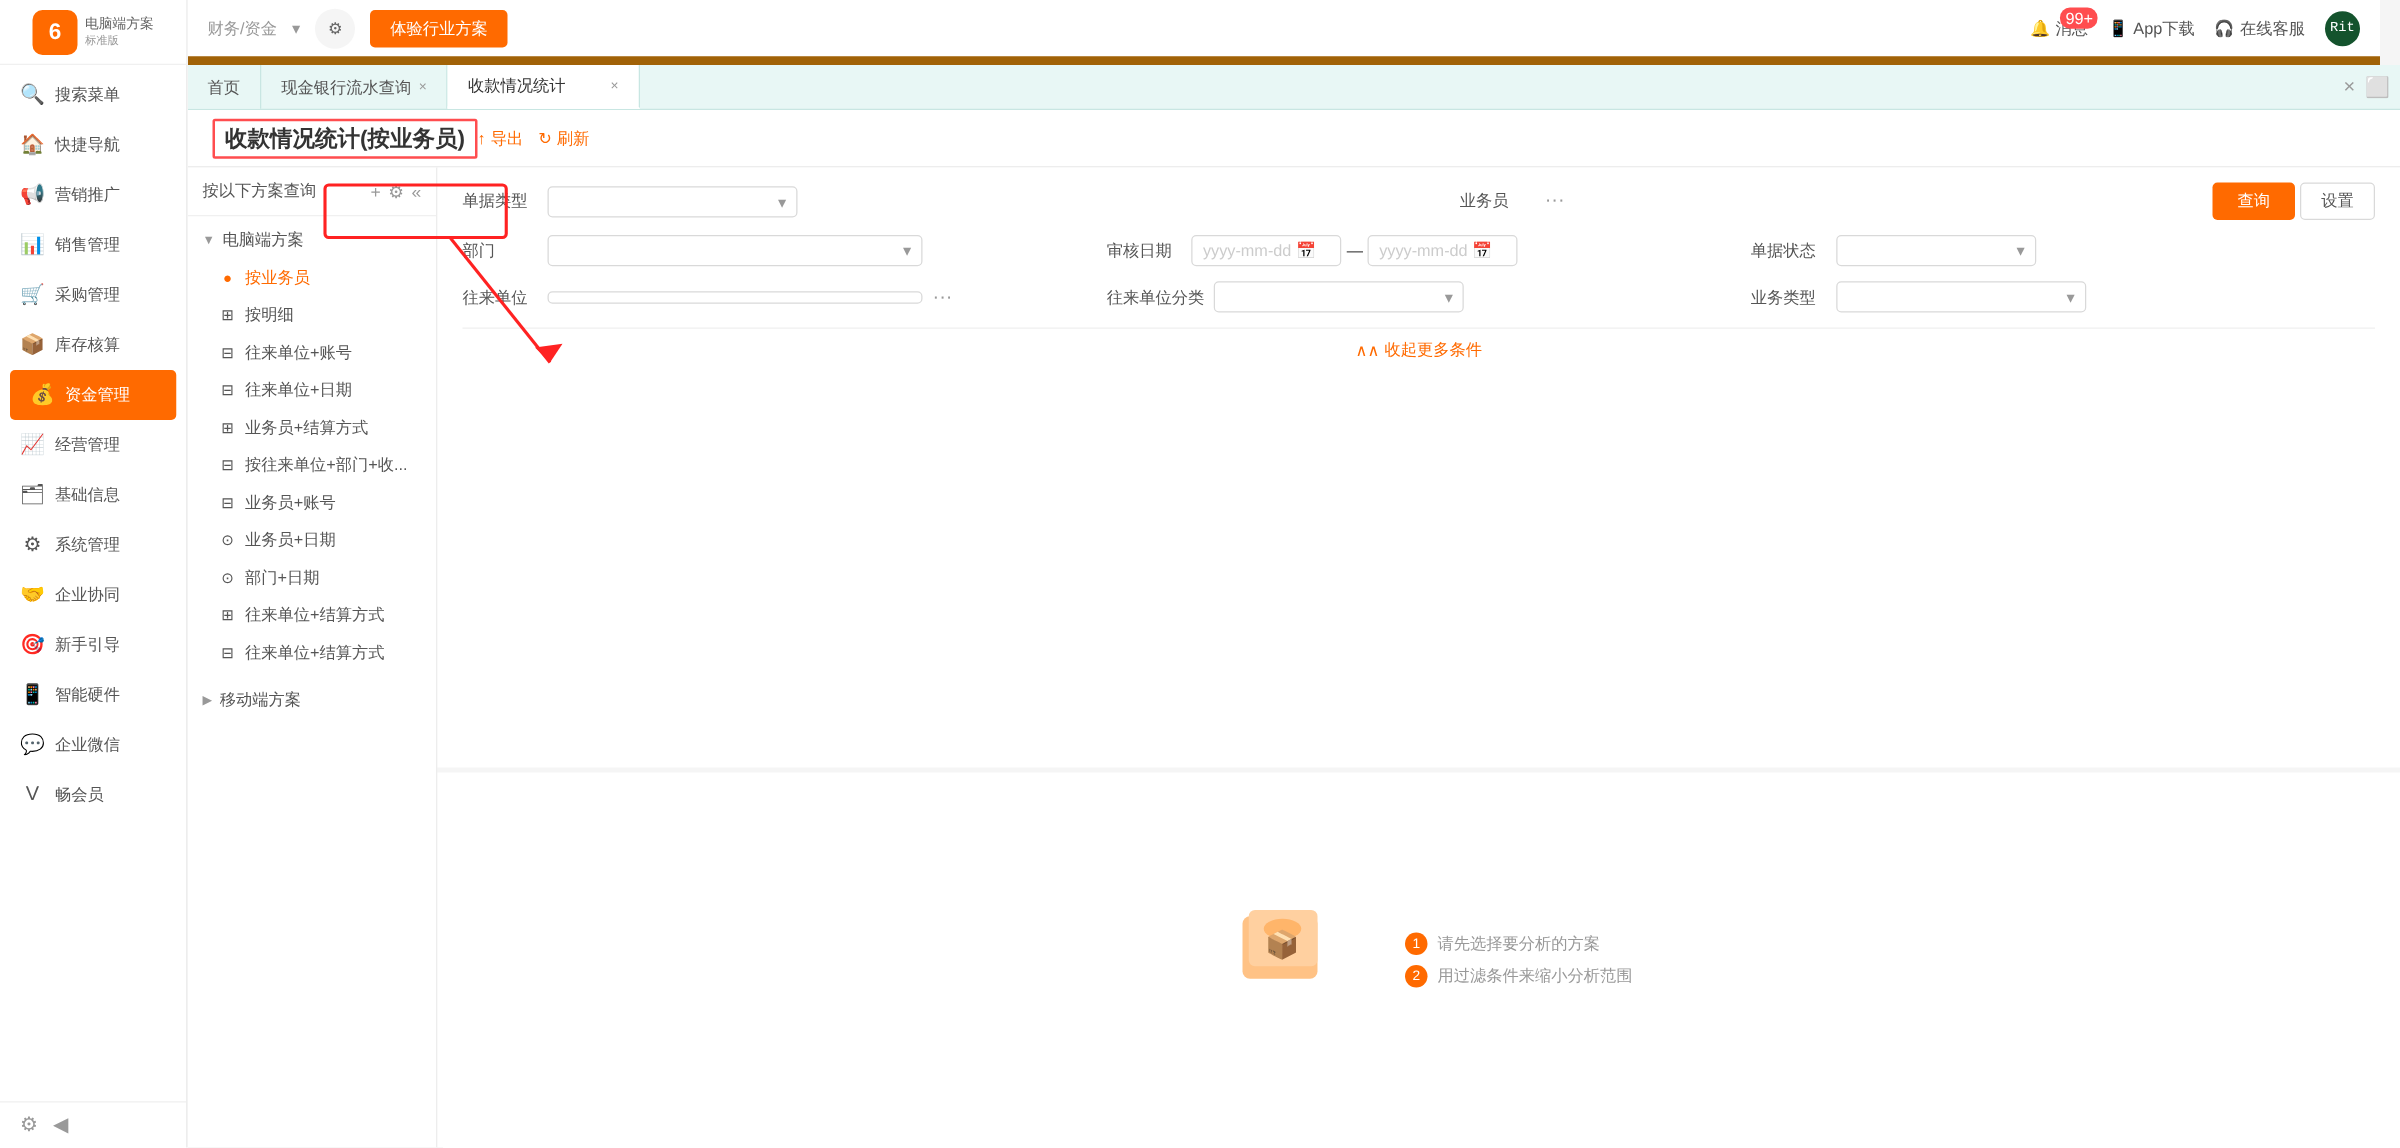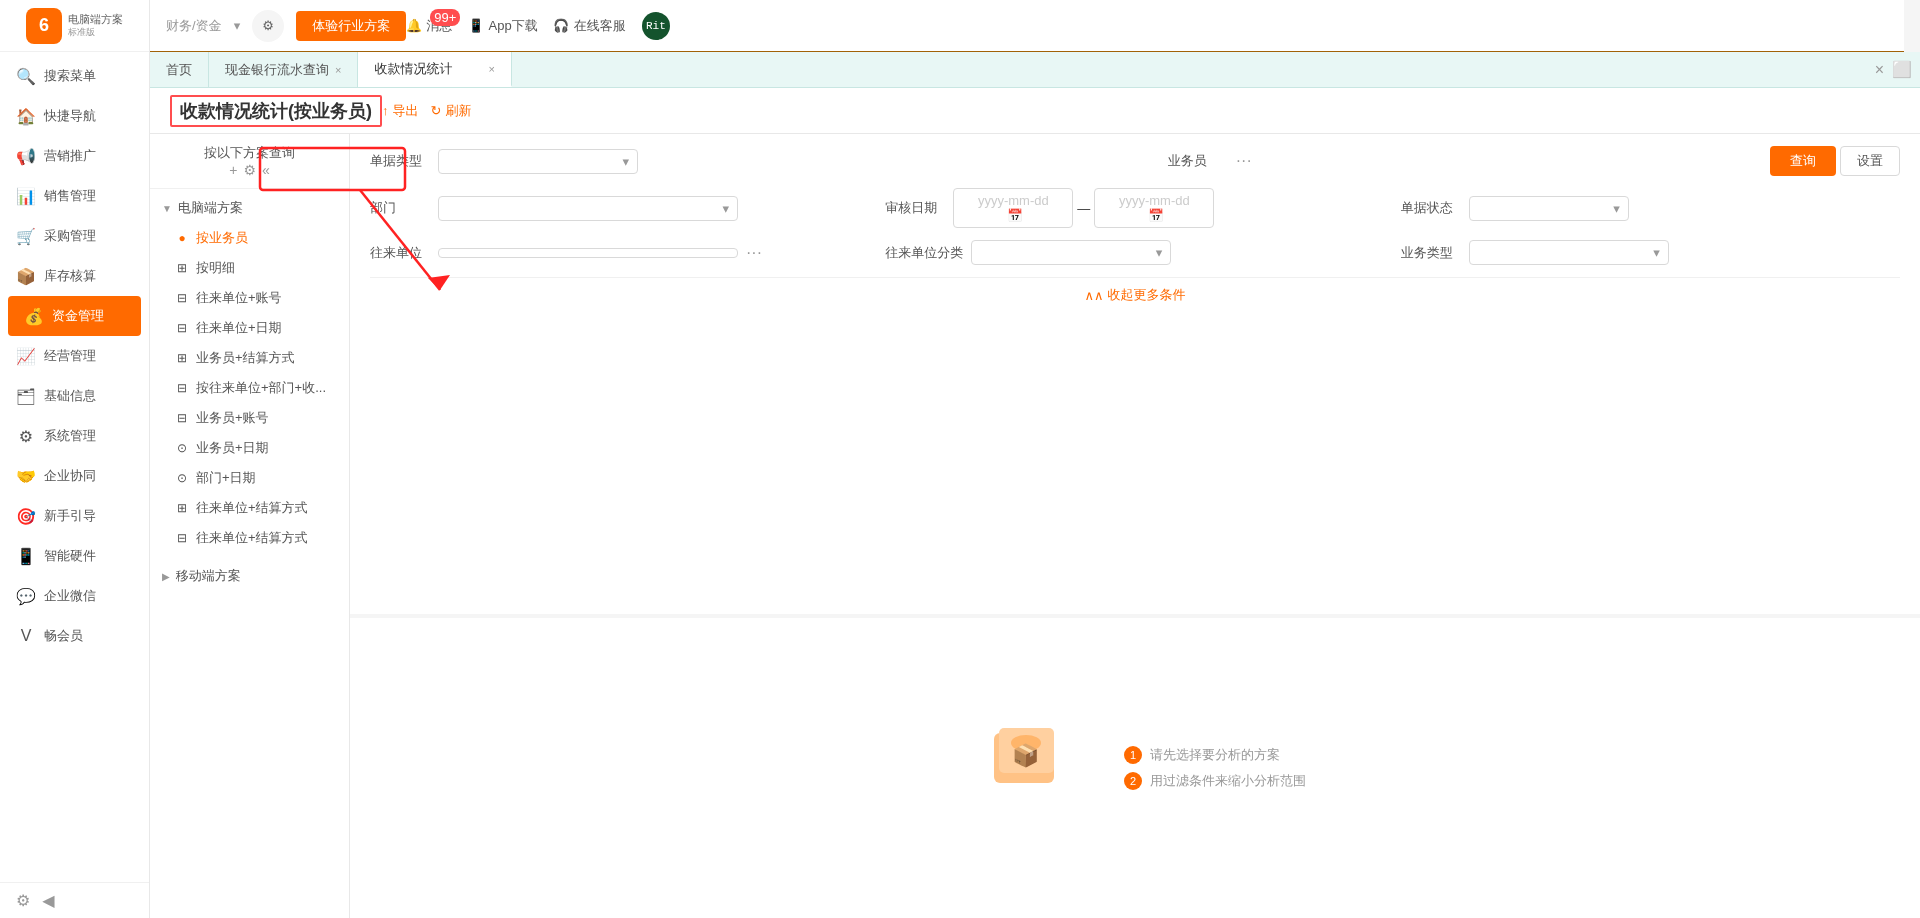--- a/index.html
+++ b/index.html
@@ -30,22 +30,22 @@
     .sidebar-item.active { background: #ff6a00; color: #fff; border-radius: 4px; margin: 0 8px; }
     .sidebar-item .item-icon { width: 20px; height: 20px; margin-right: 8px; display: flex; align-items: center; justify-content: center; font-size: 16px; }
     .sidebar-bottom {
       border-top: 1px solid #f0f0f0; padding: 8px 16px; display: flex; align-items: center; gap: 12px;
     }
     .sidebar-bottom-icon { color: #999; cursor: pointer; font-size: 16px; }
 
     
     .header {
       position: fixed; left: 150px; top: 0; right: 16px; height: 52px;
-      background: #fff; border-bottom: 1px solid #a16207;
-      display: flex; align-items: center; padding: 0 16px; z-index: 100;
+      background: #fff; border-bottom: 7px solid #a16207;
+      display: flex; align-items: center; justify-content: space-between; padding: 0 16px; z-index: 100;
     }
     .header-left { display: flex; align-items: center; gap: 12px; }
     .header-breadcrumb { color: #999; font-size: 13px; }
     .header-dropdown { color: #999; cursor: pointer; }
     .header-settings { width: 32px; height: 32px; border-radius: 50%; background: #f5f5f5; display: flex; align-items: center; justify-content: center; cursor: pointer; color: #666; }
     .header-trial-btn {
       background: #ff6a00; color: #fff; border: none; padding: 6px 16px; border-radius: 4px; cursor: pointer; font-size: 13px;
     }
     .header-right { display: flex; align-items: center; gap: 16px; }
     .header-msg { display: flex; align-items: center; gap: 4px; color: #555; cursor: pointer; position: relative; }
@@ -96,21 +96,21 @@
       display: flex; height: calc(100% - 46px);
     }
 
     
     .scheme-panel {
       width: 200px; background: #fff; border-right: 1px solid #e8e8e8;
       flex-shrink: 0; overflow-y: auto;
     }
     .scheme-header {
       display: flex; align-items: center; justify-content: space-between;
-      padding: 10px 12px; border-bottom: 1px solid #f0f0f0; font-size: 13px; color: #555; flex-direction: column;
+      padding: 10px 12px; border-bottom: 1px solid #f0f0f0; font-size: 13px; color: #555;
     }
     .scheme-header-title { font-weight: 500; }
     .scheme-header-actions { display: flex; align-items: center; gap: 6px; }
     .scheme-action-btn { color: #999; cursor: pointer; font-size: 14px; }
     .scheme-group { padding: 4px 0; }
     .scheme-group-title {
       display: flex; align-items: center; gap: 6px; padding: 6px 12px; color: #555; font-size: 13px; cursor: pointer;
     }
     .scheme-group-arrow { font-size: 10px; color: #999; }
     .scheme-item {
@@ -142,21 +142,21 @@
       display: flex; align-items: center; justify-content: space-between;
       min-width: 200px; cursor: pointer; color: #555; font-size: 13px;
     }
     .filter-select-wide { min-width: 300px; }
     .filter-select .arrow { color: #999; }
     .filter-date-range {
       display: flex; align-items: center; gap: 4px;
     }
     .date-input {
       border: 1px solid #d9d9d9; border-radius: 4px; padding: 4px 8px;
-      min-width: 120px; color: #ccc; font-size: 13px; display: flex; align-items: center; flex-direction: column;
+      min-width: 120px; color: #ccc; font-size: 13px; display: flex; align-items: center;
     }
     .filter-more { color: #999; cursor: pointer; font-size: 16px; }
     .filter-actions { display: flex; gap: 4px; }
     .btn-query {
       background: #ff6a00; color: #fff; border: none; padding: 6px 20px; border-radius: 4px; cursor: pointer; font-size: 13px;
     }
     .btn-settings {
       background: #fff; color: #555; border: 1px solid #d9d9d9; padding: 4px 16px; border-radius: 4px; cursor: pointer; font-size: 13px;
     }
     .collapse-bar {

